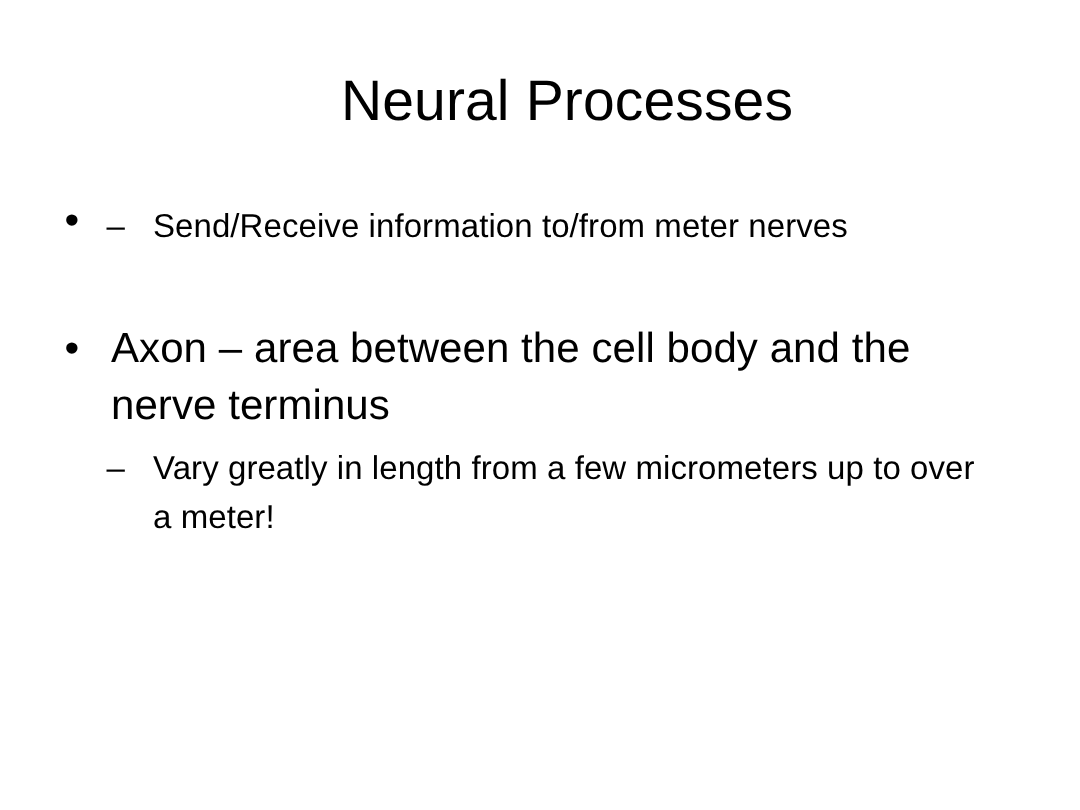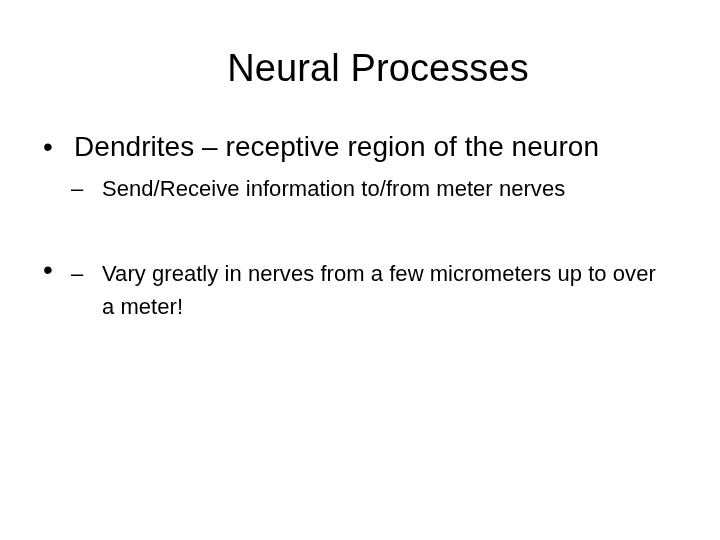--- a/index.html
+++ b/index.html
@@ -92,37 +92,37 @@
 <body>
 
 <div class="slide">
 
   <div class="slide-title">Neural Processes</div>
 
   <div class="body-area">
 
     <div class="bullet-l1 w-l1">
       <span class="marker">•</span>
-      <span class="text">Dendrites – receptive region of the neuron</span>
     </div>
 
     <div class="gap-small"></div>
 
     <div class="bullet-l2 w-l2">
       <span class="marker">–</span>
       <span class="text">Send/Receive information to/from meter nerves</span>
     </div>
 
     <div class="gap-block"></div>
 
     <div class="bullet-l1 w-l1">
       <span class="marker">•</span>
+      <span class="text">Axon – area between the cell body and the nerve terminus</span>
     </div>
 
     <div class="gap-small"></div>
 
     <div class="bullet-l2 w-l2">
       <span class="marker">–</span>
-      <span class="text">Vary greatly in nerves from a few micrometers up to over a meter!</span>
+      <span class="text">Vary greatly in length from a few micrometers up to over a meter!</span>
     </div>
 
   </div>
 </div>
 
 </body></html>

